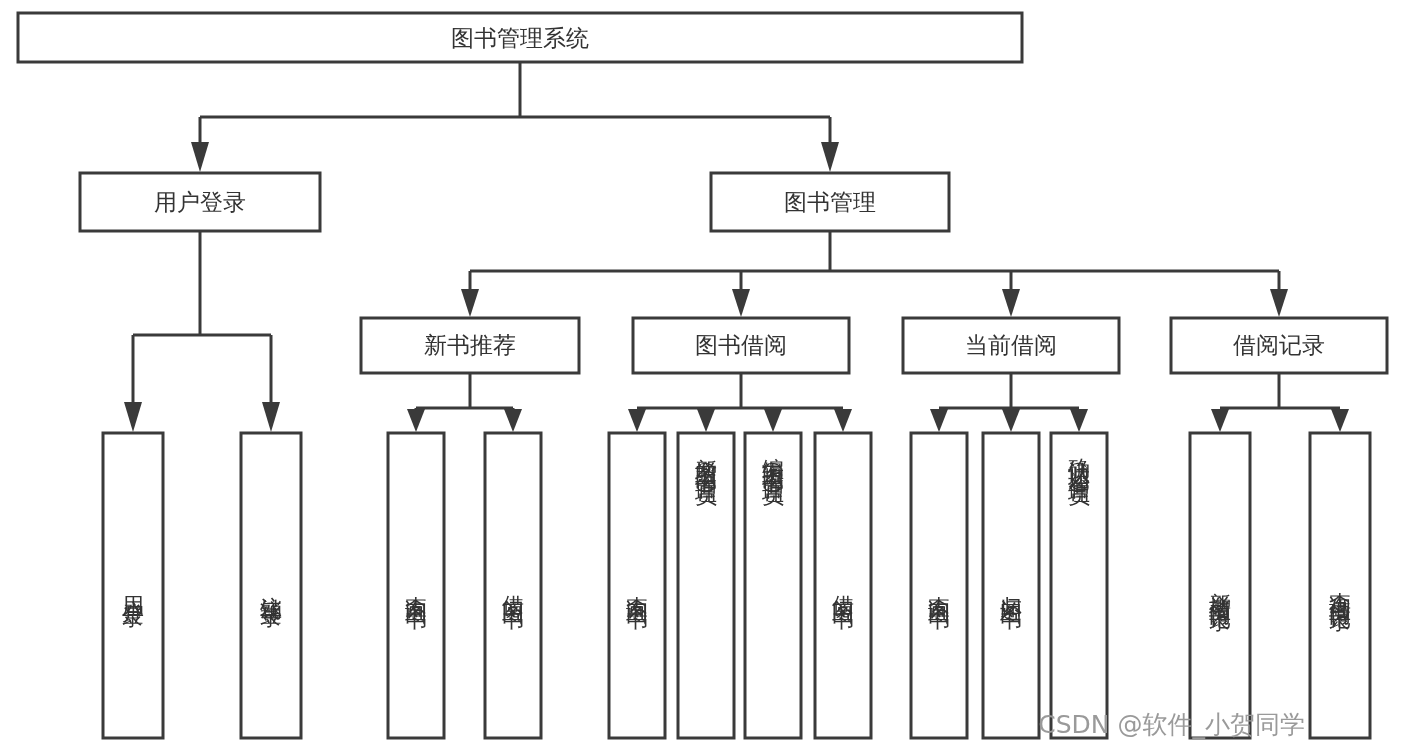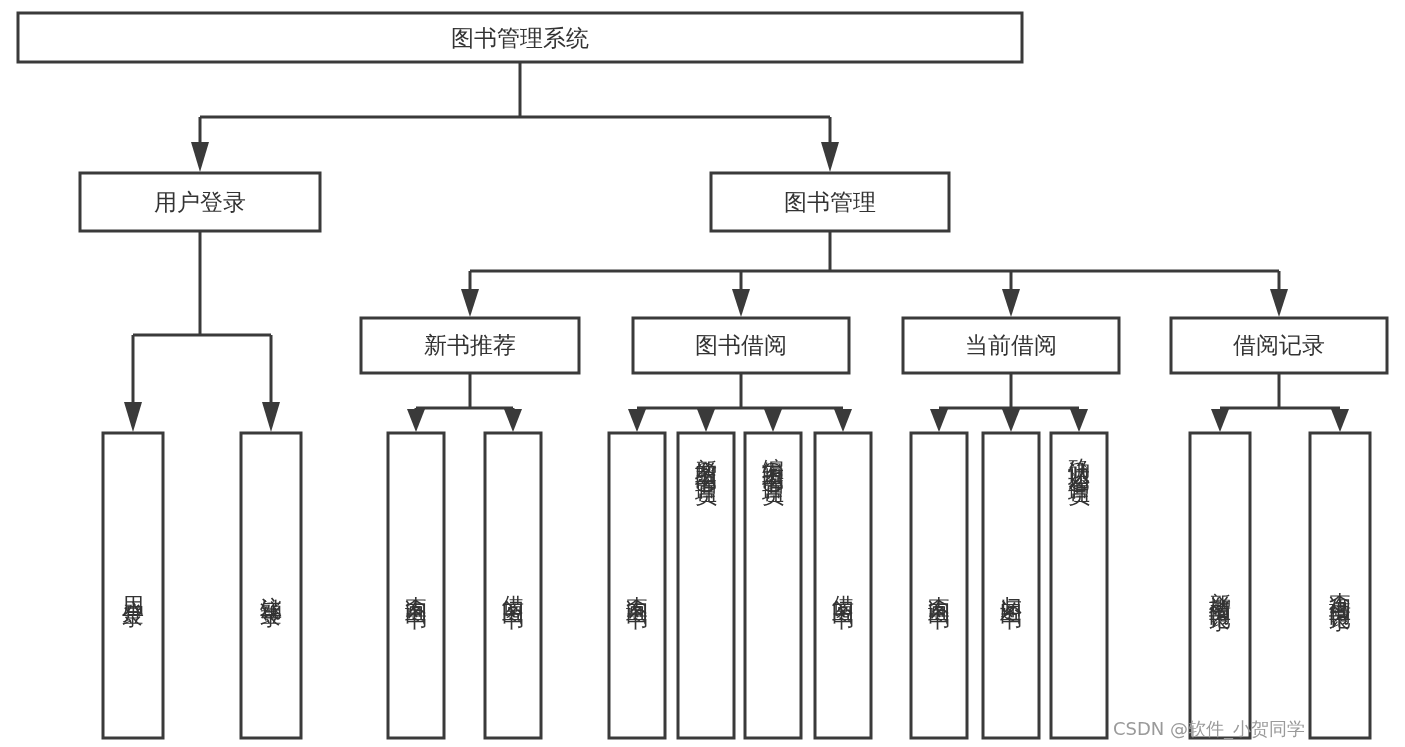--- a/index.html
+++ b/index.html
@@ -69,21 +69,21 @@
     text-align: center;
     pointer-events: none;
     user-select: none;
   }
   #watermark {
     position: absolute;
     right: 8px;
     bottom: 6px;
     color: #9a9a9a;
     font-family: "DejaVu Sans", "Liberation Sans", sans-serif;
-    font-size: 18px;
+    font-size: 25px;
     white-space: nowrap;
     user-select: none;
   }
 </style>
 </head>
 <body>
 
 <div id="diagram-root">
 
   <svg id="tree-svg" viewBox="0 0 1405 747">

